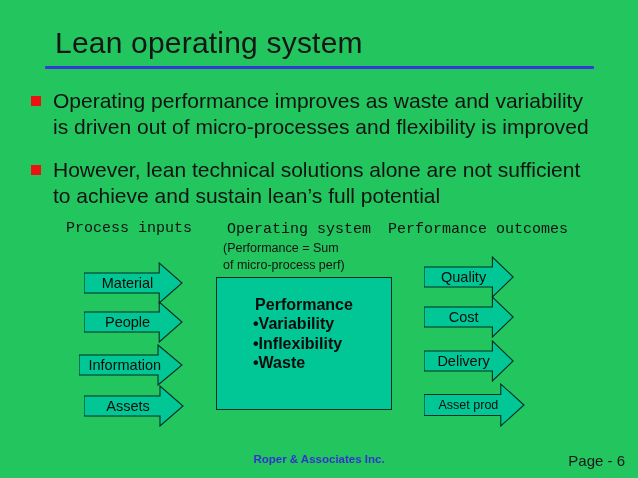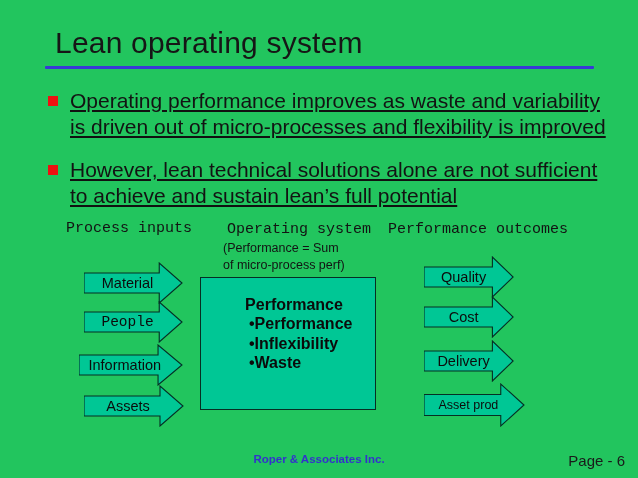--- a/index.html
+++ b/index.html
@@ -17,21 +17,21 @@
     position:relative;width:638px;height:478px;background:#22c55e;overflow:hidden;
   }
   .title{
     position:absolute;left:55px;top:26px;font-size:30px;font-weight:400;
     letter-spacing:0.2px;color:#161616;white-space:nowrap;
   }
   .title-rule{
     position:absolute;left:45px;top:66px;width:549px;height:3px;
     background:var(--blue);border-radius:1px;
   }
-  .bullets{position:absolute;left:48px;top:88px;width:585px;text-decoration:underline;}
+  .bullets{position:absolute;left:31px;top:88px;width:585px;}
   .bullet-item{display:flex;margin-bottom:17px;}
   .bullet-marker{
     flex:0 0 auto;width:10px;height:10px;background:var(--red);
     margin-top:8px;margin-right:12px;
   }
   .bullet-text{font-size:21px;line-height:26px;color:#131313;white-space:nowrap;}
   .col-header{
     position:absolute;font-size:15px;color:#131313;white-space:nowrap;font-family:Liberation Mono, monospace;
   }
   .sys-note{
@@ -44,24 +44,23 @@
     fill:var(--green);stroke:var(--outline);stroke-width:1.1;
     vector-effect:non-scaling-stroke;stroke-linejoin:miter;
   }
   .arrow-label{
     position:absolute;left:6%;top:0;width:76%;height:100%;
     display:flex;align-items:center;justify-content:center;
     font-size:14.5px;color:#0c0c0c;white-space:nowrap;
   }
   .arrow-label.small{font-size:12.5px;}
   .inhibitor-box{
-    position:absolute;left:200px;top:277px;width:176px;height:133px;
+    position:absolute;left:216px;top:277px;width:176px;height:133px;
     background:var(--green);border:1.6px solid var(--outline);
     padding-top:17px;
-    padding-left:12px;
   }
   .box-line{
     font-size:16px;font-weight:700;line-height:19.3px;color:#0b0b0b;
     text-align:center;white-space:nowrap;
   }
   .box-line.underlined span{
     border-bottom:2px solid #0b0b0b;padding:0 5px 0 5px;
   }
   .box-item{
     font-size:16px;font-weight:700;line-height:19.3px;color:#0b0b0b;
@@ -108,42 +107,42 @@
     <div>(Performance = Sum</div>
     <div>of micro-process perf)</div>
   </div>
 
   <div class="arrow" style="left:84px;top:262px;width:99px;height:42px;">
     <svg viewBox="0 0 100 42" preserveAspectRatio="none">
         <polygon points="0,11 76,11 76,1 99,21 76,41 76,31 0,31"></polygon>
       </svg>
     <span class="arrow-label">Material</span>
   </div>
-  <div class="arrow" style="left:84px;top:301px;width:99px;height:42px;font-family:Liberation Mono, monospace;">
+  <div class="arrow" style="left:84px;top:301px;width:99px;height:42px;">
     <svg viewBox="0 0 100 42" preserveAspectRatio="none">
         <polygon points="0,11 76,11 76,1 99,21 76,41 76,31 0,31"></polygon>
       </svg>
     <span class="arrow-label">People</span>
   </div>
   <div class="arrow" style="left:79px;top:344px;width:104px;height:42px;">
     <svg viewBox="0 0 100 42" preserveAspectRatio="none">
         <polygon points="0,11 76,11 76,1 99,21 76,41 76,31 0,31"></polygon>
       </svg>
     <span class="arrow-label">Information</span>
   </div>
   <div class="arrow" style="left:84px;top:385px;width:100px;height:42px;">
     <svg viewBox="0 0 100 42" preserveAspectRatio="none">
         <polygon points="0,11 76,11 76,1 99,21 76,41 76,31 0,31"></polygon>
       </svg>
     <span class="arrow-label">Assets</span>
   </div>
 
   <div class="inhibitor-box">
     <div class="box-line">Performance</div>
-    <div class="box-item">•Performance</div>
+    <div class="box-item">•Variability</div>
     <div class="box-item">•Inflexibility</div>
     <div class="box-item">•Waste</div>
   </div>
 
   <div class="arrow" style="left:424px;top:296px;width:90px;height:42px;">
     <svg viewBox="0 0 100 42" preserveAspectRatio="none">
         <polygon points="0,11 76,11 76,1 99,21 76,41 76,31 0,31"></polygon>
       </svg>
     <span class="arrow-label">Cost</span>
   </div>

